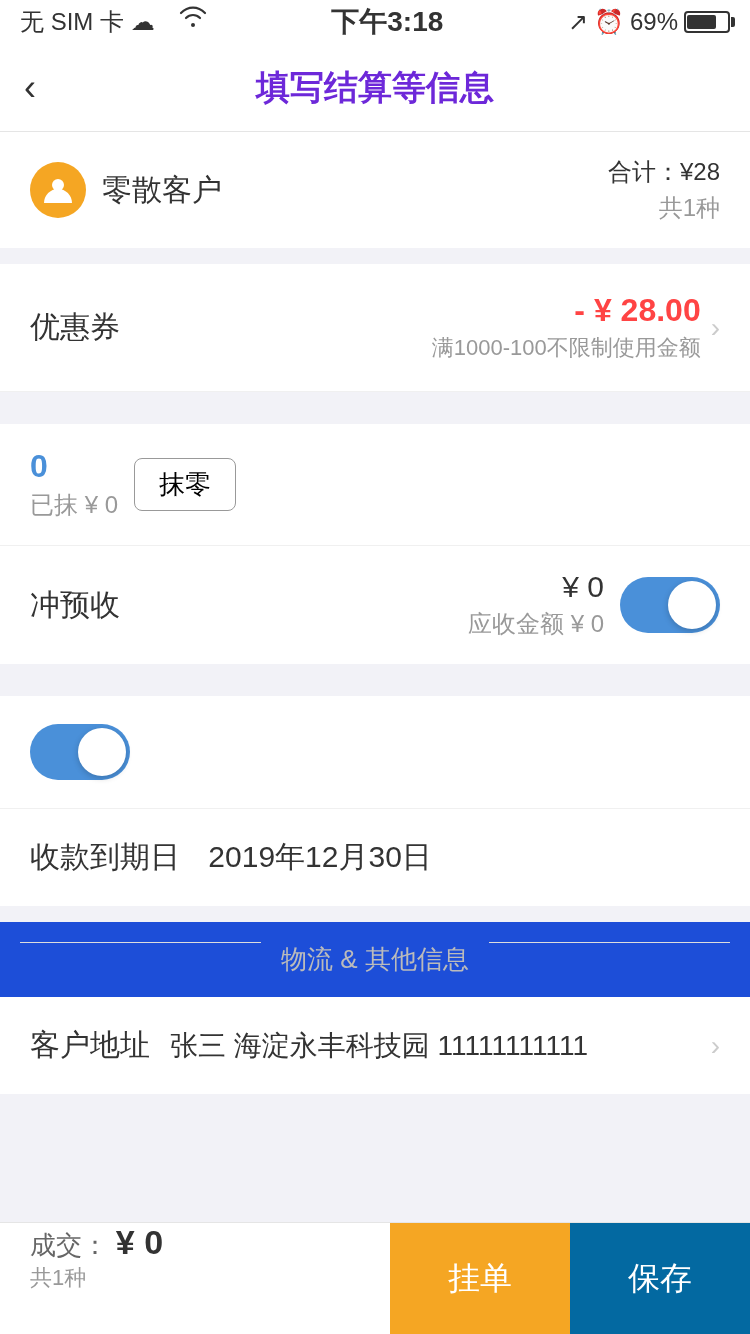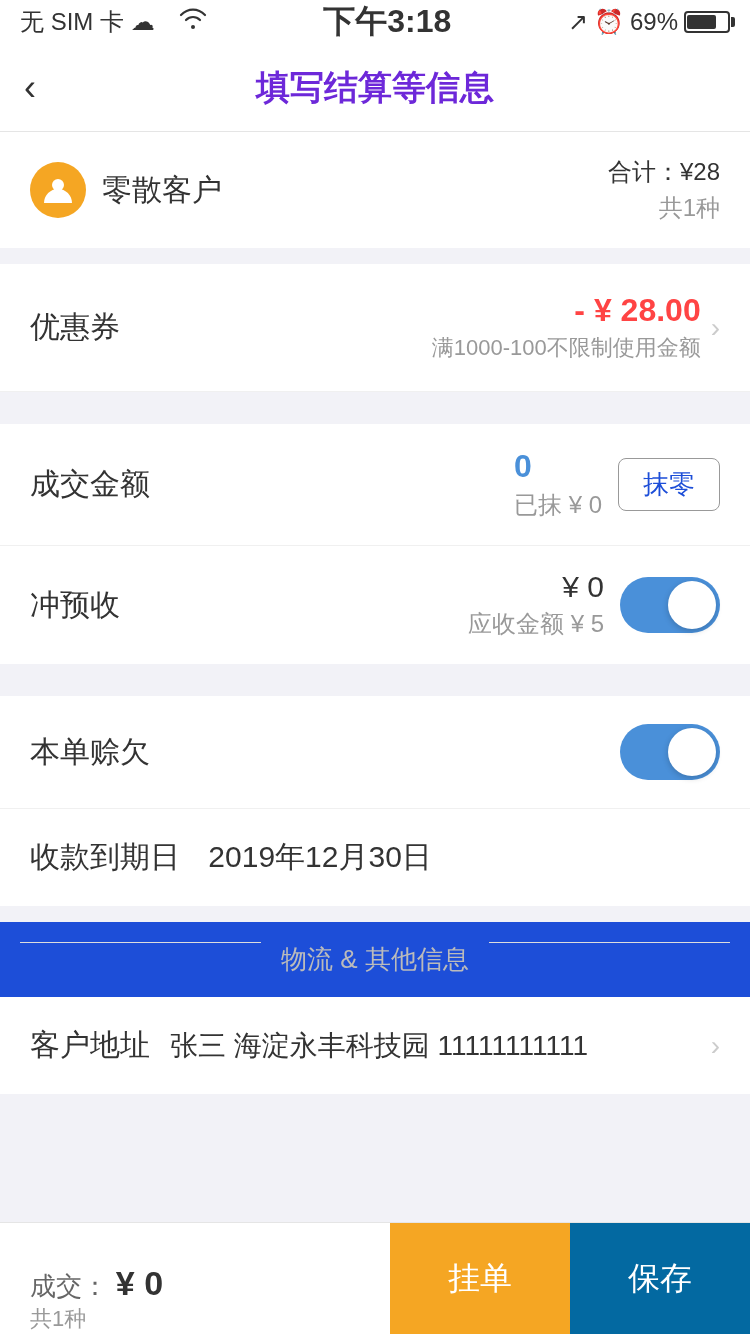--- a/index.html
+++ b/index.html
@@ -18,22 +18,22 @@
     .status-bar {
       height: 44px;
       background: #fff;
       display: flex;
       align-items: center;
       justify-content: space-between;
       padding: 0 20px;
       font-size: 24px;
       font-weight: 500;
     }
-    .status-left { display: flex; align-items: center; gap: 24px; }
-    .status-center { font-size: 32px; font-weight: 600; }
+    .status-left { display: flex; align-items: flex-start; gap: 24px; }
+    .status-center { font-size: 28px; font-weight: 600; }
     .status-right { display: flex; align-items: center; gap: 6px; font-size: 24px; }
     .battery-icon {
       width: 46px; height: 22px;
       border: 2px solid #333;
       border-radius: 4px;
       position: relative;
       display: flex; align-items: center;
     }
     .battery-icon::after {
       content: '';
@@ -139,21 +139,21 @@
       padding: 24px 30px;
     }
     .trans-label { font-size: 30px; color: #333; }
     .trans-right { display: flex; align-items: center; gap: 16px; }
     .trans-value { font-size: 32px; color: #4a90d9; font-weight: 600; }
     .round-btn {
       border: 1px solid #999;
       border-radius: 8px;
       padding: 8px 24px;
       font-size: 26px;
-      color: #1d4ed8;
+      color: #000000;
       background: #fff;
       cursor: pointer;
     }
     .trans-sub { font-size: 24px; color: #999; margin-top: 4px; text-align: right; }
 
     
     .prepay-row {
       display: flex;
       align-items: center;
       justify-content: space-between;
@@ -251,21 +251,21 @@
       width: 750px;
       height: 112px;
       display: flex;
       background: #fff;
       border-top: 1px solid #e5e5e5;
     }
     .bottom-left {
       flex: 1;
       display: flex;
       flex-direction: column;
-      justify-content: flex-end;
+      justify-content: flex-start;
       padding: 0 30px;
     }
     .bottom-deal { font-size: 26px; color: #666; }
     .bottom-amount { font-size: 34px; color: #333; font-weight: 600; }
     .bottom-count { font-size: 22px; color: #999; }
     .btn-hangsingle {
       width: 180px;
       background: #f5a623;
       display: flex;
       align-items: center;
@@ -343,47 +343,45 @@
         <div class="coupon-desc">满1000-100不限制使用金额</div>
       </div>
       <span class="chevron-icon">›</span>
     </div>
   </div>
 
   <div class="section-divider"></div>
 
   <div class="trans-section">
     <div class="trans-row">
-      <span class="trans-label">成交金额</span>
       <div class="trans-right">
         <div>
           <div class="trans-value">0</div>
           <div class="trans-sub">已抹  ¥ 0</div>
         </div>
         <button class="round-btn">抹零</button>
       </div>
     </div>
 
     <div class="prepay-row">
       <span class="prepay-label">冲预收</span>
       <div class="prepay-right">
         <div>
           <div class="prepay-amount">¥ 0</div>
-          <div class="prepay-sub">应收金额 ¥ 5</div>
+          <div class="prepay-sub">应收金额 ¥ 0</div>
         </div>
         <div class="toggle"></div>
       </div>
     </div>
   </div>
 
   <div class="section-divider"></div>
 
   <div class="debt-section">
     <div class="debt-row">
-      <span class="debt-label">本单赊欠</span>
       <div class="toggle"></div>
     </div>
 
     <div class="due-row">
       <span>收款到期日</span>
       <span class="due-date">2019年12月30日</span>
     </div>
   </div>
 
   <div class="logistics-divider">

